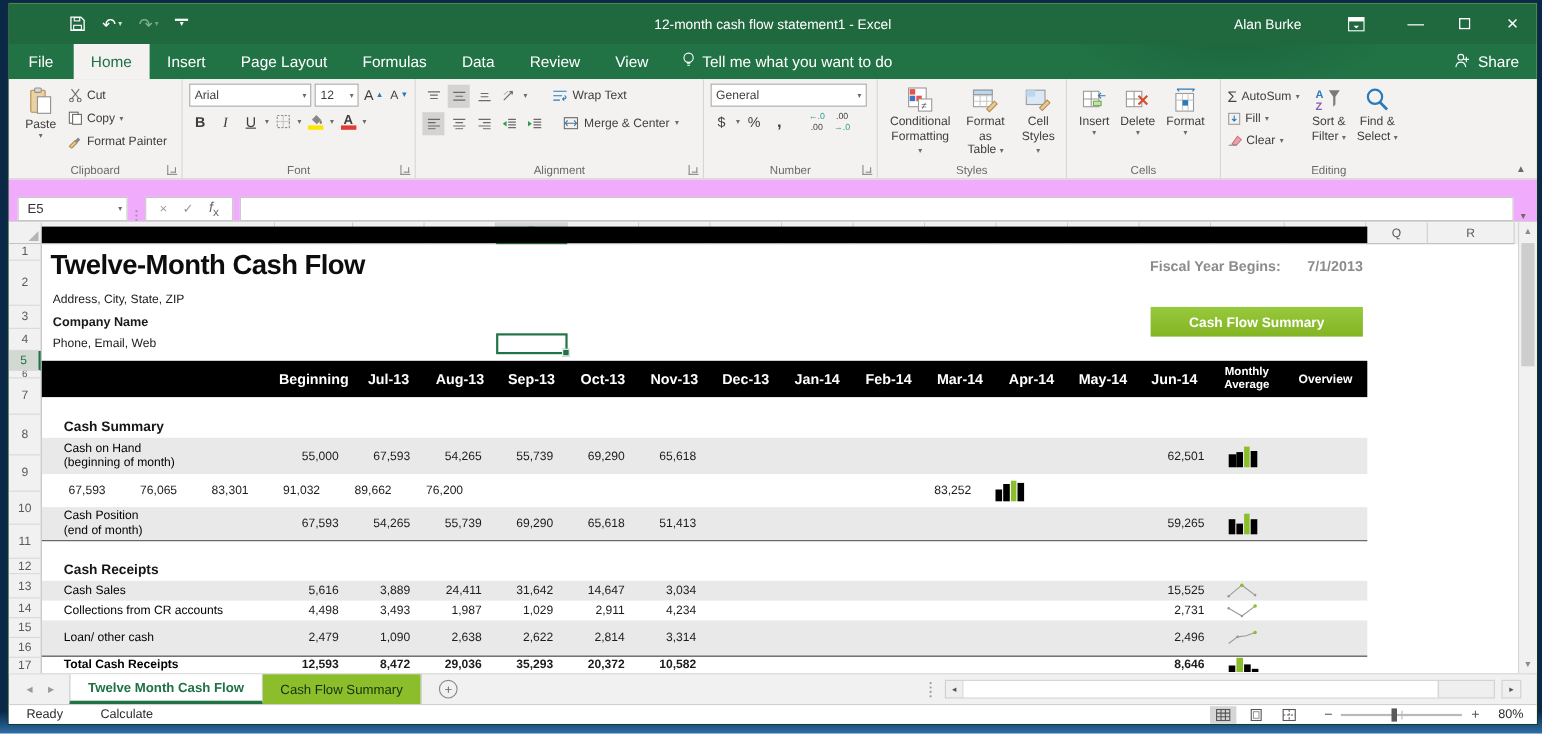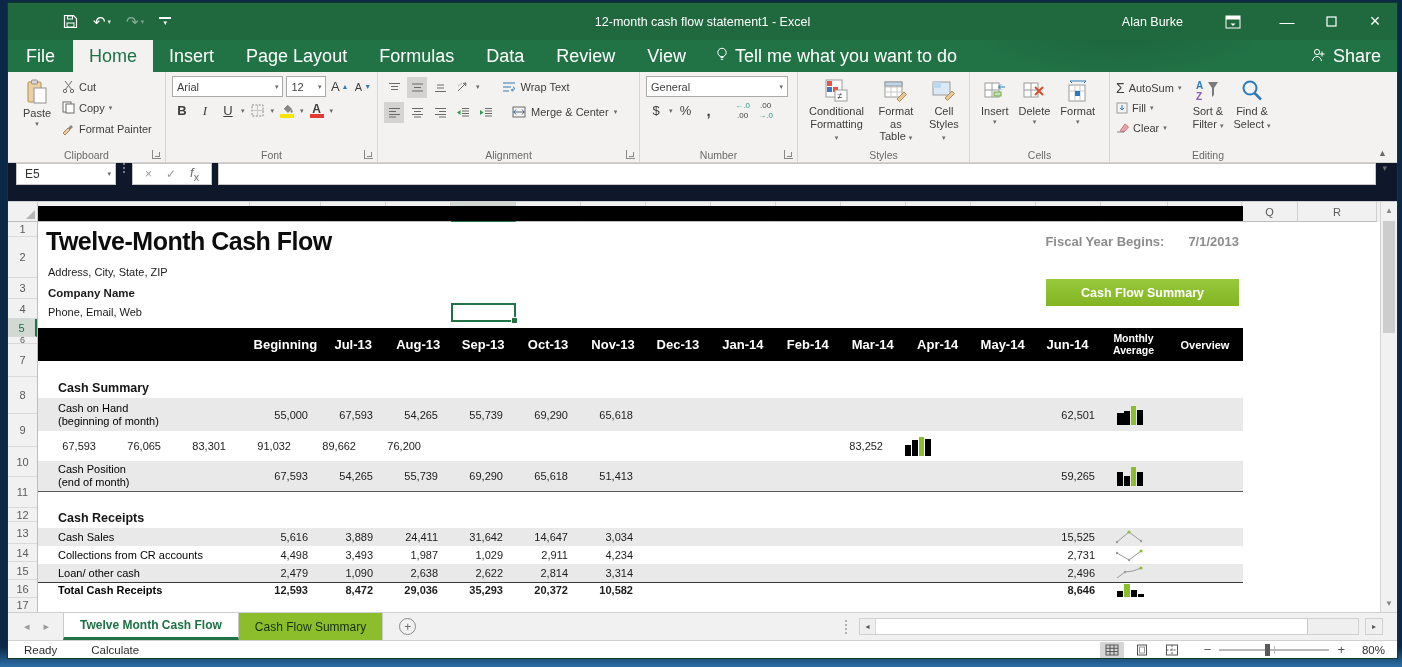--- a/index.html
+++ b/index.html
@@ -22,21 +22,21 @@
   .dd-sm { font-size:7px; color:#cfe3d8; }
   .grayed { opacity:.45; }
   .qat-custom { width:12px; text-align:center; border-top:2px solid #fff; font-size:7px; line-height:6px; padding-top:1px;}
   .tb-title { position:absolute; left:0; right:0; text-align:center; font-size:12.5px; color:#fff; }
   .tb-right { margin-left:auto; display:flex; align-items:center; z-index:2; }
   .tb-user { font-size:12.5px; margin-right:28px; }
   .winbtn { width:44px; height:37px; display:flex; align-items:center; justify-content:center; font-size:15px; color:#fff; }
   .ribbon-display { margin-right:10px; }
 
   
-  .tabsrow { height:32px; flex:0 0 32px; display:flex; align-items:stretch; color:#fff; font-size:18px;
+  .tabsrow { height:32px; flex:0 0 32px; display:flex; align-items:stretch; color:#fff; font-size:14px;
     background:
       radial-gradient(ellipse 260px 80px at 80% -20%, rgba(0,0,0,.12), transparent 60%),
       #217346; position:relative; }
   .rtab { padding:0 16px; display:flex; align-items:center; cursor:default; }
   .rtab.active { background:#f3f2f1; color:#1e7145; }
   .tellme { display:flex; align-items:center; gap:7px; margin-left:14px; }
   .share { margin-left:auto; margin-right:16px; display:flex; align-items:center; gap:7px;text-align:right; }
 
   
   .ribbon { height:91px; flex:0 0 91px; background:#f3f2f1; border-bottom:1px solid #d5d3d1;
@@ -61,21 +61,21 @@
   .btn-ico { min-width:20px; height:21px; display:flex; align-items:center; justify-content:center; gap:2px; padding:0 2px; }
   .btn-ico.on { background:#d5d3d1; }
   .bld { font-weight:bold; } .ita { font-style:italic; } .und { text-decoration:underline; }
   .colorbar { display:block; width:14px; height:4px; margin-top:-2px; }
   .stack { display:flex; flex-direction:column; justify-content:center; }
   .editing-left { display:flex; flex-direction:column; gap:1px; padding-top:2px; }
   .edrow { display:flex; align-items:center; gap:4px; height:19px; }
   .collapse { position:absolute; right:10px; bottom:4px; color:#6b6a68; font-size:9px; }
 
   
-  .fbar { height:38px; flex:0 0 38px; background:#0f172a; display:flex; align-items:flex-start; padding:0 10px 0 8px; gap:6px; }
+  .fbar { height:38px; flex:0 0 38px; background:#f0abfc; display:flex; align-items:flex-end; padding:0 10px 0 8px; gap:6px; }
   .namebox { width:100px; height:22px; background:#fff; border:1px solid #c8c6c4; display:flex; align-items:center;
     font-size:12px; padding:0 4px 0 8px; color:#333; }
   .namebox .dd { margin-left:auto; }
   .vdots { width:4px; display:flex; flex-direction:column; gap:2px; align-items:center; }
   .vdots i { width:2px; height:2px; background:#9a9a9a; border-radius:50%; }
   .fxbox { height:22px; background:#fff; border:1px solid #c8c6c4; display:flex; align-items:center; gap:14px;
     padding:0 12px; color:#9a9a9a; font-size:12px; }
   .fxbox .fx { color:#6b6a68; font-size:13px; }
   .formulafield { flex:1; height:22px; background:#fff; border:1px solid #c8c6c4; }
   .fbar-dd { color:#6b6a68; font-size:9px; }
@@ -776,21 +776,21 @@
         <div class="c-spark">
           <svg width="44" height="16" viewBox="0 0 44 16">
                 <polyline points="8,6 20,13 32,4" fill="none" stroke="#9a9a9a"></polyline>
                 <circle cx="32" cy="4" r="1.6" fill="#8CBE2B"></circle>
                 <circle cx="8" cy="6" r="1.2" fill="#9a9a9a"></circle>
                 <circle cx="20" cy="13" r="1.2" fill="#9a9a9a"></circle>
               </svg>
         </div>
       </div>
 
-      <div class="trow shade" style="height:18px">
+      <div class="trow shade" style="height:32px">
         <div class="c-label">Loan/ other cash</div>
         <div class="c-v first">2,479</div>
         <div class="c-v">1,090</div>
         <div class="c-v">2,638</div>
         <div class="c-v">2,622</div>
         <div class="c-v">2,814</div>
         <div class="c-v">3,314</div>
         <div class="c-v"></div>
             <div class="c-v"></div>
             <div class="c-v"></div>

